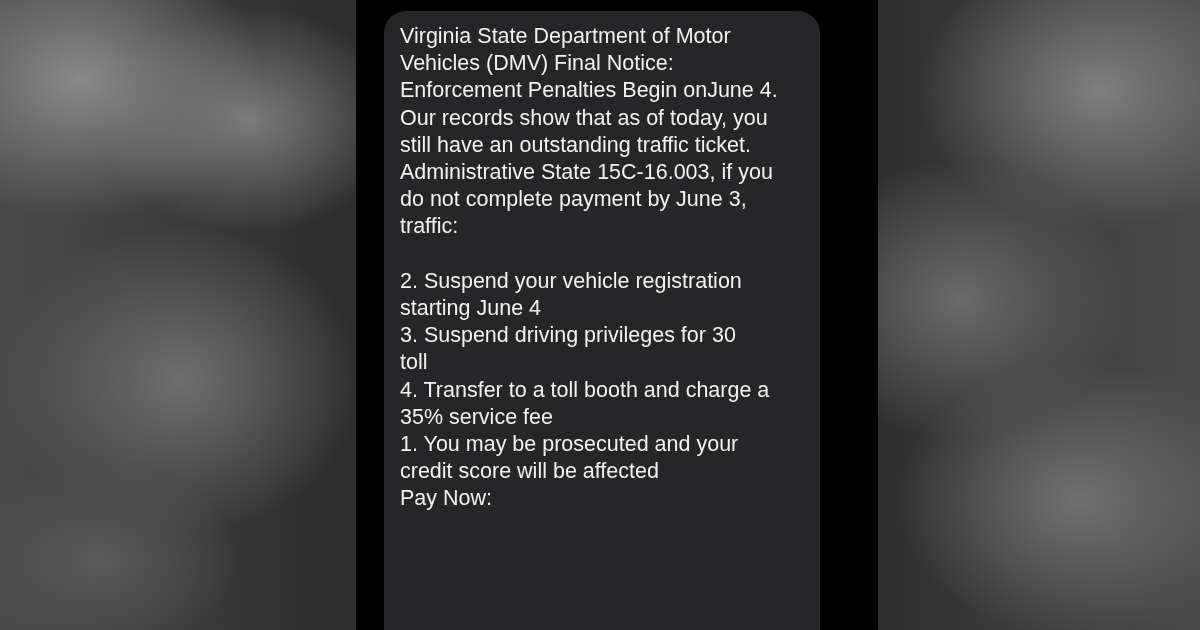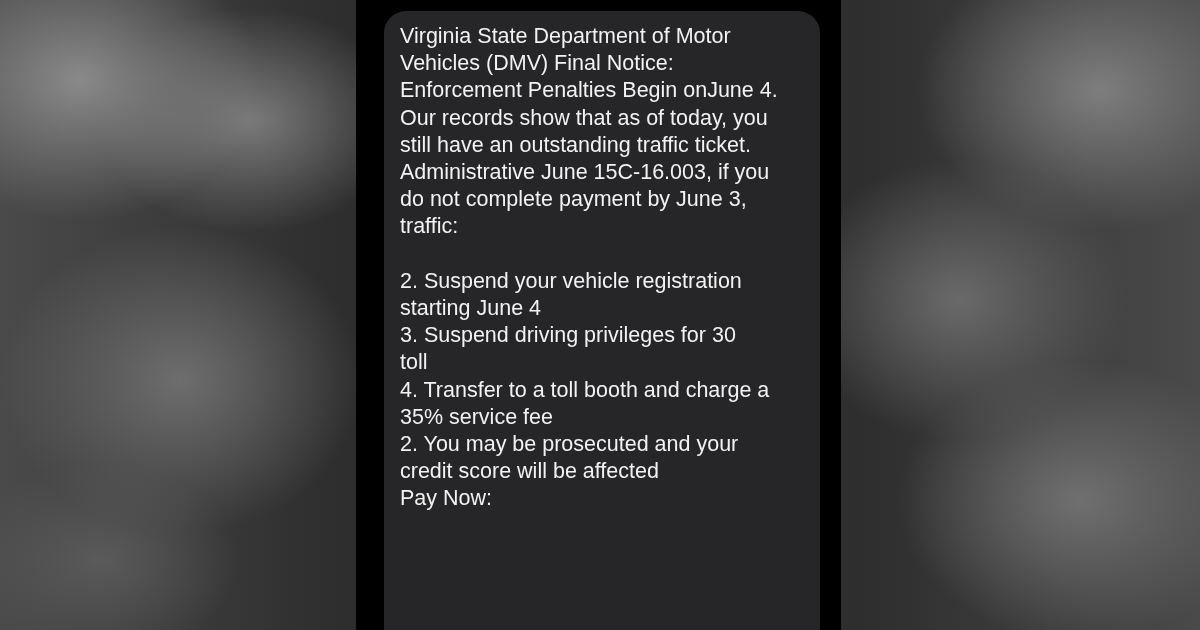--- a/index.html
+++ b/index.html
@@ -14,21 +14,21 @@
       radial-gradient(ellipse 260px 200px at 80px 80px, #8a8a8a 0%, rgba(138,138,138,0) 70%),
       radial-gradient(ellipse 220px 160px at 250px 120px, #7a7a7a 0%, rgba(122,122,122,0) 70%),
       radial-gradient(ellipse 260px 220px at 180px 380px, #6e6e6e 0%, rgba(110,110,110,0) 70%),
       radial-gradient(ellipse 200px 140px at 100px 560px, #5a5a5a 0%, rgba(90,90,90,0) 70%),
       radial-gradient(ellipse 260px 200px at 1100px 90px, #7e7e7e 0%, rgba(126,126,126,0) 70%),
       radial-gradient(ellipse 240px 200px at 960px 300px, #6a6a6a 0%, rgba(106,106,106,0) 70%),
       radial-gradient(ellipse 260px 200px at 1080px 500px, #707070 0%, rgba(112,112,112,0) 70%),
       linear-gradient(90deg, #4a4a4a 0%, #2e2e2e 28%, #2e2e2e 72%, #4a4a4a 100%);
   }
   .phone {
-    position: absolute; left: 356px; top: 0; width: 485px; height: 630px;
+    position: absolute; left: 356px; top: 0; width: 522px; height: 630px;
     background: #000;
   }
   .bubble {
     position: absolute; left: 28px; top: 11px; width: 436px; height: 640px;
     background: #262628;
     border-radius: 22px;
     box-sizing: border-box;
     padding: 12px 14px 0 16px;
     color: #f2f2f2;
     font-size: 21.5px;
@@ -44,38 +44,38 @@
 <div class="blur-bg"></div>
 
 <div class="phone">
   <div class="bubble">
     <div>
       <span class="line">Virginia State Department of Motor</span>
       <span class="line">Vehicles (DMV) Final Notice:</span>
       <span class="line">Enforcement Penalties Begin onJune 4.</span>
       <span class="line">Our records show that as of today, you</span>
       <span class="line">still have an outstanding traffic ticket.</span>
-      <span class="line">Administrative June 15C-16.003, if you</span>
+      <span class="line">Administrative State 15C-16.003, if you</span>
       <span class="line">do not complete payment by June 3,</span>
       <span class="line">traffic:</span>
     </div>
     <span class="blank"></span>
     <div>
       <div>
         <span class="line">2. Suspend your vehicle registration</span>
         <span class="line">starting June 4</span>
       </div>
       <div>
         <span class="line">3. Suspend driving privileges for 30</span>
         <span class="line">toll</span>
       </div>
       <div>
         <span class="line">4. Transfer to a toll booth and charge a</span>
         <span class="line">35% service fee</span>
       </div>
       <div>
-        <span class="line">2. You may be prosecuted and your</span>
+        <span class="line">1. You may be prosecuted and your</span>
         <span class="line">credit score will be affected</span>
       </div>
     </div>
     <span class="line">Pay Now:</span>
   </div>
 </div>
 
 </body></html>

